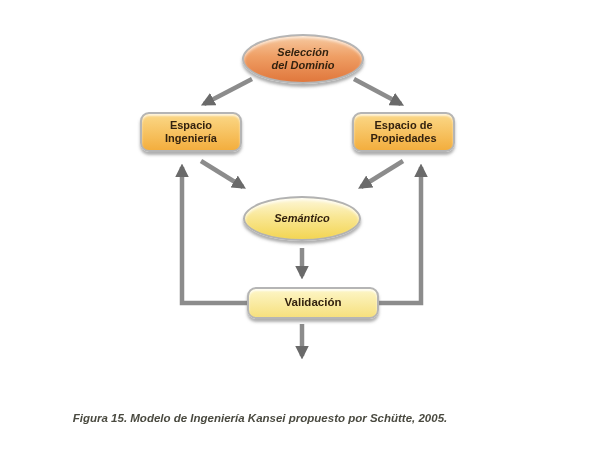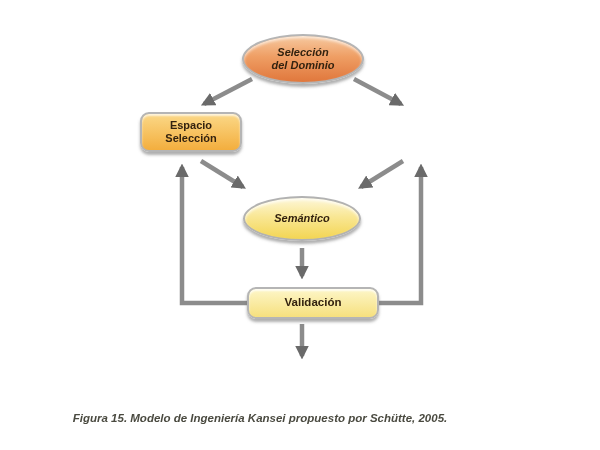--- a/index.html
+++ b/index.html
@@ -112,22 +112,24 @@
     <path d="M302,248 L302,276" stroke="#8c8c8c" stroke-width="4.5" fill="none" marker-end="url(#ah)"></path>
     <path d="M247,303 L182,303 L182,167" stroke="#8c8c8c" stroke-width="4.5" fill="none" marker-end="url(#ah)"></path>
     <path d="M357,303 L421,303 L421,167" stroke="#8c8c8c" stroke-width="4.5" fill="none" marker-end="url(#ah)"></path>
     <path d="M302,324 L302,356" stroke="#8c8c8c" stroke-width="4.5" fill="none" marker-end="url(#ah)"></path>
   </svg>
 
   <div class="node ellipse node-seleccion">Selección
 del Dominio</div>
 
   <div class="node rbox node-semantico">Espacio
-Selección</div>
+Ingeniería</div>
 
+  <div class="node rbox node-propiedades">Espacio de
+Propiedades</div>
 
   <div class="node ellipse node-sintesis">Semántico</div>
 
   <div class="node rbox node-validacion">Validación</div>
 
 
   <div class="caption">Figura 15. Modelo de Ingeniería Kansei propuesto por Schütte, 2005.</div>
 
 </div>
 

